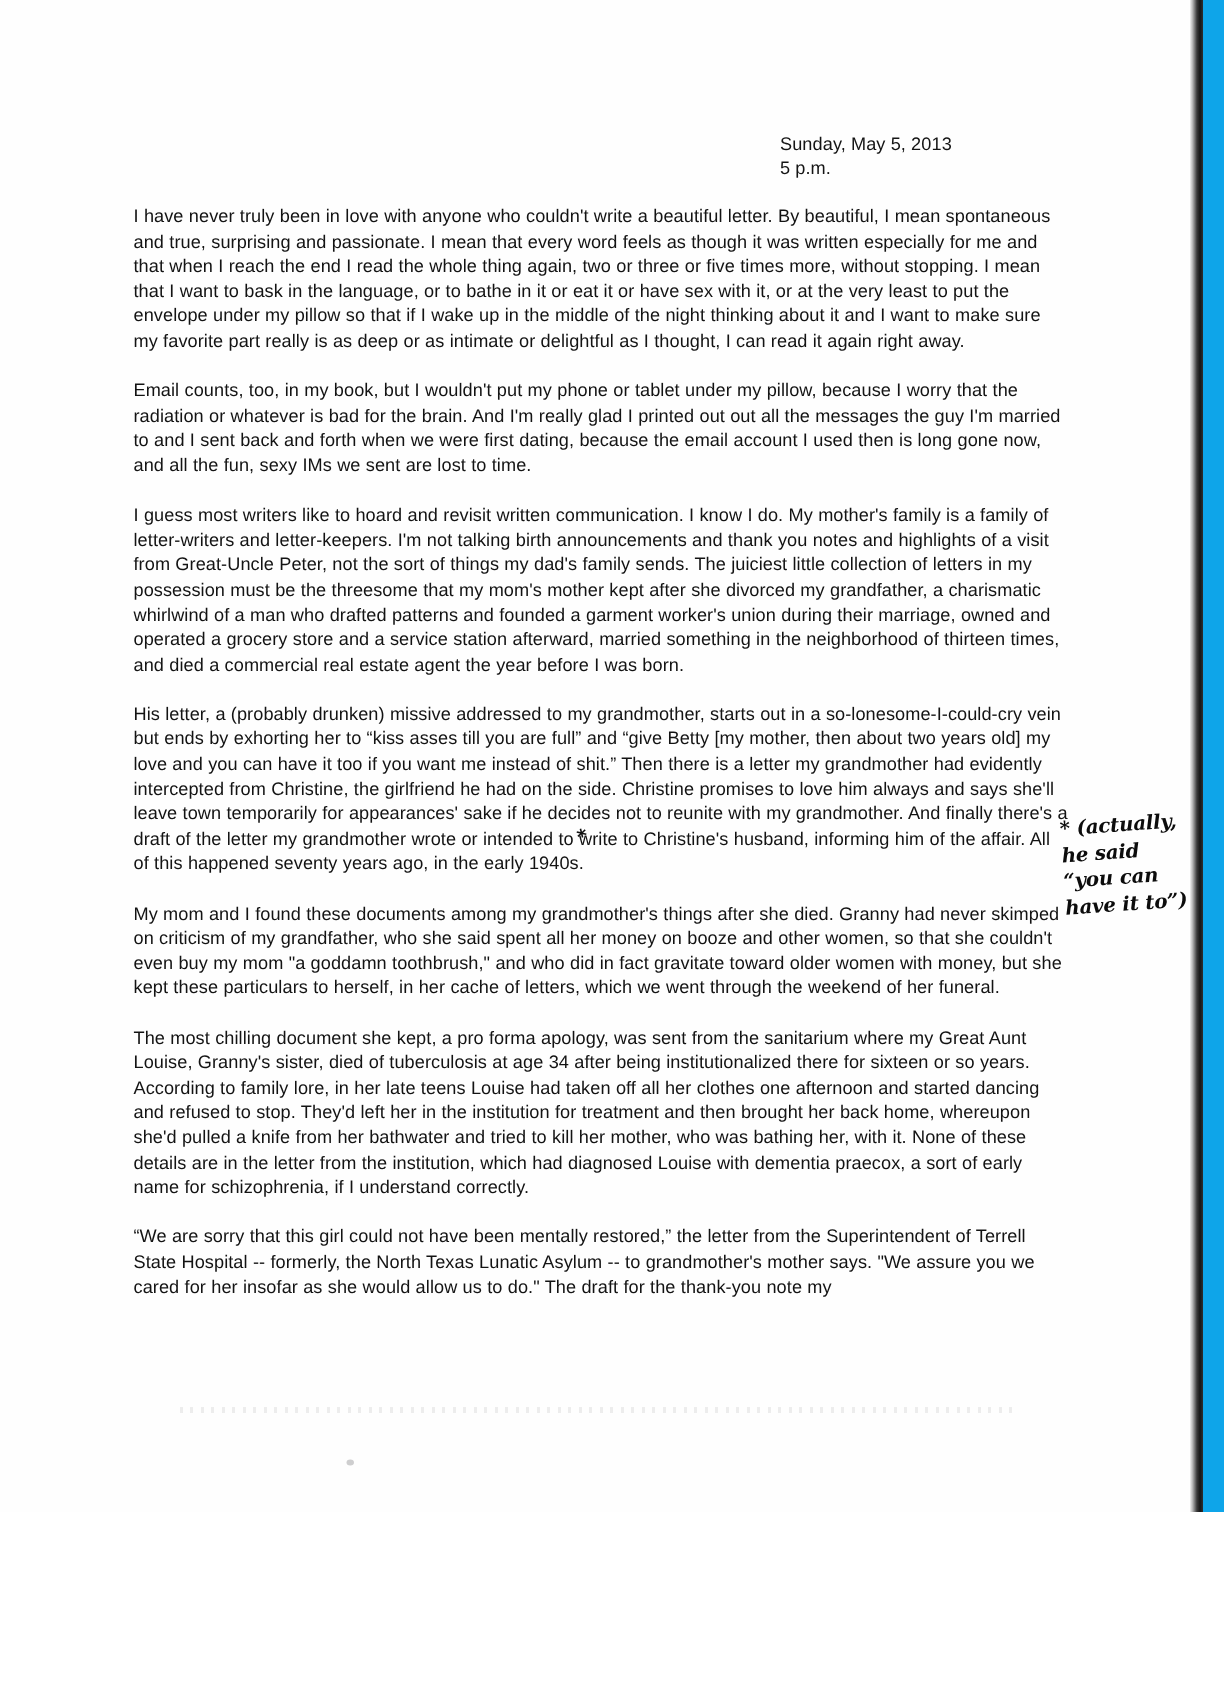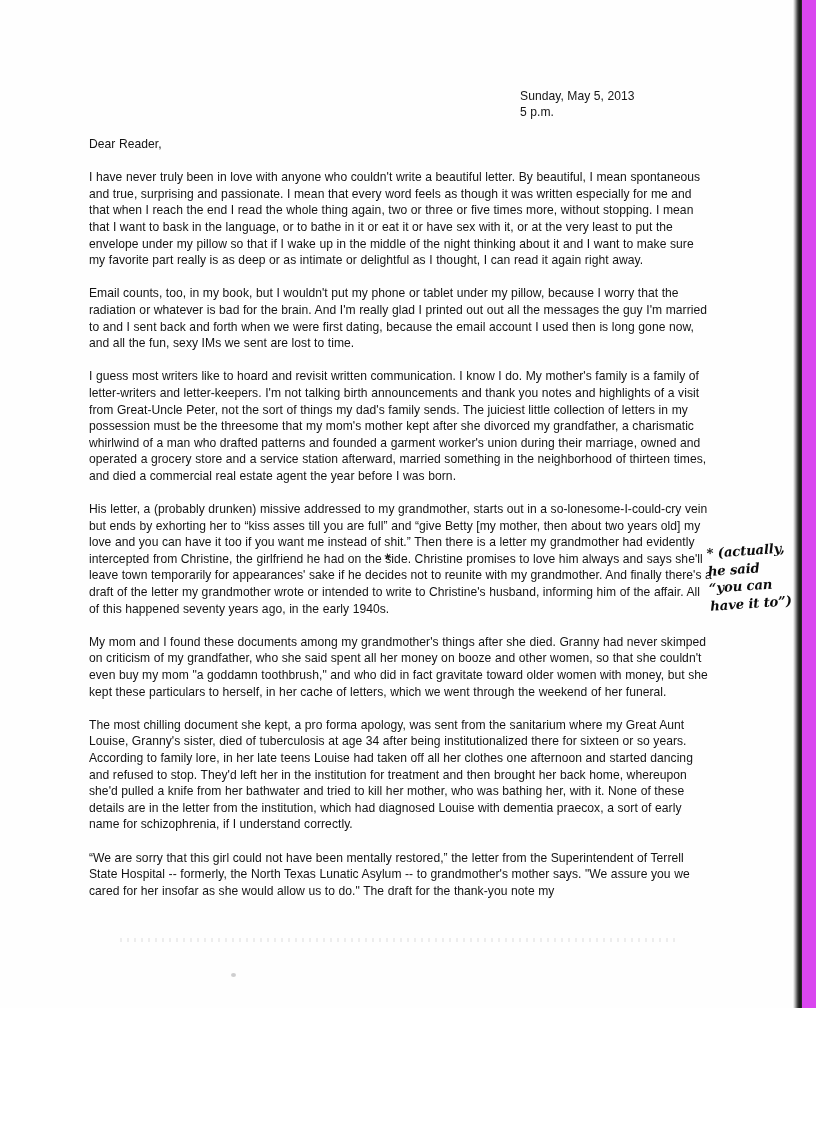--- a/index.html
+++ b/index.html
@@ -9,21 +9,21 @@
     background: #ffffff;
   }
   body {
     font-family: "Liberation Sans", sans-serif;
   }
 
   #page {
     position: relative;
     width: 816px;
     height: 1008px;
-    background: #d946ef;
+    background: #0ea5e9;
     overflow: hidden;
   }
 
   
   #paper {
     position: absolute;
     left: 0;
     top: 0;
     width: 800px;
     height: 1048px;
@@ -163,21 +163,20 @@
 
   <div id="scan-noise"></div>
   <div id="speck"></div>
 
   <div class="datehead">
     <div>Sunday, May 5, 2013</div>
     <div>5 p.m.</div>
   </div>
 
   <div id="letter-body">
-    <p class="salutation">Dear Reader,</p>
     <p>I have never truly been in love with anyone who couldn't write a beautiful letter. By beautiful, I mean spontaneous and true, surprising and passionate. I mean that every word feels as though it was written especially for me and that when I reach the end I read the whole thing again, two or three or five times more, without stopping. I mean that I want to bask in the language, or to bathe in it or eat it or have sex with it, or at the very least to put the envelope under my pillow so that if I wake up in the middle of the night thinking about it and I want to make sure my favorite part really is as deep or as intimate or delightful as I thought, I can read it again right away.</p>
     <p>Email counts, too, in my book, but I wouldn't put my phone or tablet under my pillow, because I worry that the radiation or whatever is bad for the brain. And I'm really glad I printed out out all the messages the guy I'm married to and I sent back and forth when we were first dating, because the email account I used then is long gone now, and all the fun, sexy IMs we sent are lost to time.</p>
     <p>I guess most writers like to hoard and revisit written communication. I know I do. My mother's family is a family of letter-writers and letter-keepers. I'm not talking birth announcements and thank you notes and highlights of a visit from Great-Uncle Peter, not the sort of things my dad's family sends. The juiciest little collection of letters in my possession must be the threesome that my mom's mother kept after she divorced my grandfather, a charismatic whirlwind of a man who drafted patterns and founded a garment worker's union during their marriage, owned and operated a grocery store and a service station afterward, married something in the neighborhood of thirteen times, and died a commercial real estate agent the year before I was born.</p>
     <p>His letter, a (probably drunken) missive addressed to my grandmother, starts out in a so-lonesome-I-could-cry vein but ends by exhorting her to “kiss asses till you are full” and “give Betty [my mother, then about two years old] my love and you can have it too if you want me instead of shit.” Then there is a letter my grandmother had evidently intercepted from Christine, the girlfriend he had on the side. Christine promises to love him always and says she'll leave town temporarily for appearances' sake if he decides not to reunite with my grandmother. And finally there's a draft of the letter my grandmother wrote or intended to write to Christine's husband, informing him of the affair. All of this happened seventy years ago, in the early 1940s.</p>
     <p>My mom and I found these documents among my grandmother's things after she died. Granny had never skimped on criticism of my grandfather, who she said spent all her money on booze and other women, so that she couldn't even buy my mom "a goddamn toothbrush," and who did in fact gravitate toward older women with money, but she kept these particulars to herself, in her cache of letters, which we went through the weekend of her funeral.</p>
     <p>The most chilling document she kept, a pro forma apology, was sent from the sanitarium where my Great Aunt Louise, Granny's sister, died of tuberculosis at age 34 after being institutionalized there for sixteen or so years. According to family lore, in her late teens Louise had taken off all her clothes one afternoon and started dancing and refused to stop. They'd left her in the institution for treatment and then brought her back home, whereupon she'd pulled a knife from her bathwater and tried to kill her mother, who was bathing her, with it. None of these details are in the letter from the institution, which had diagnosed Louise with dementia praecox, a sort of early name for schizophrenia, if I understand correctly.</p>
     <p>“We are sorry that this girl could not have been mentally restored,” the letter from the Superintendent of Terrell State Hospital -- formerly, the North Texas Lunatic Asylum -- to grandmother's mother says. "We assure you we cared for her insofar as she would allow us to do." The draft for the thank-you note my</p>
   </div>
 
   <div class="inline-mark">*</div>

